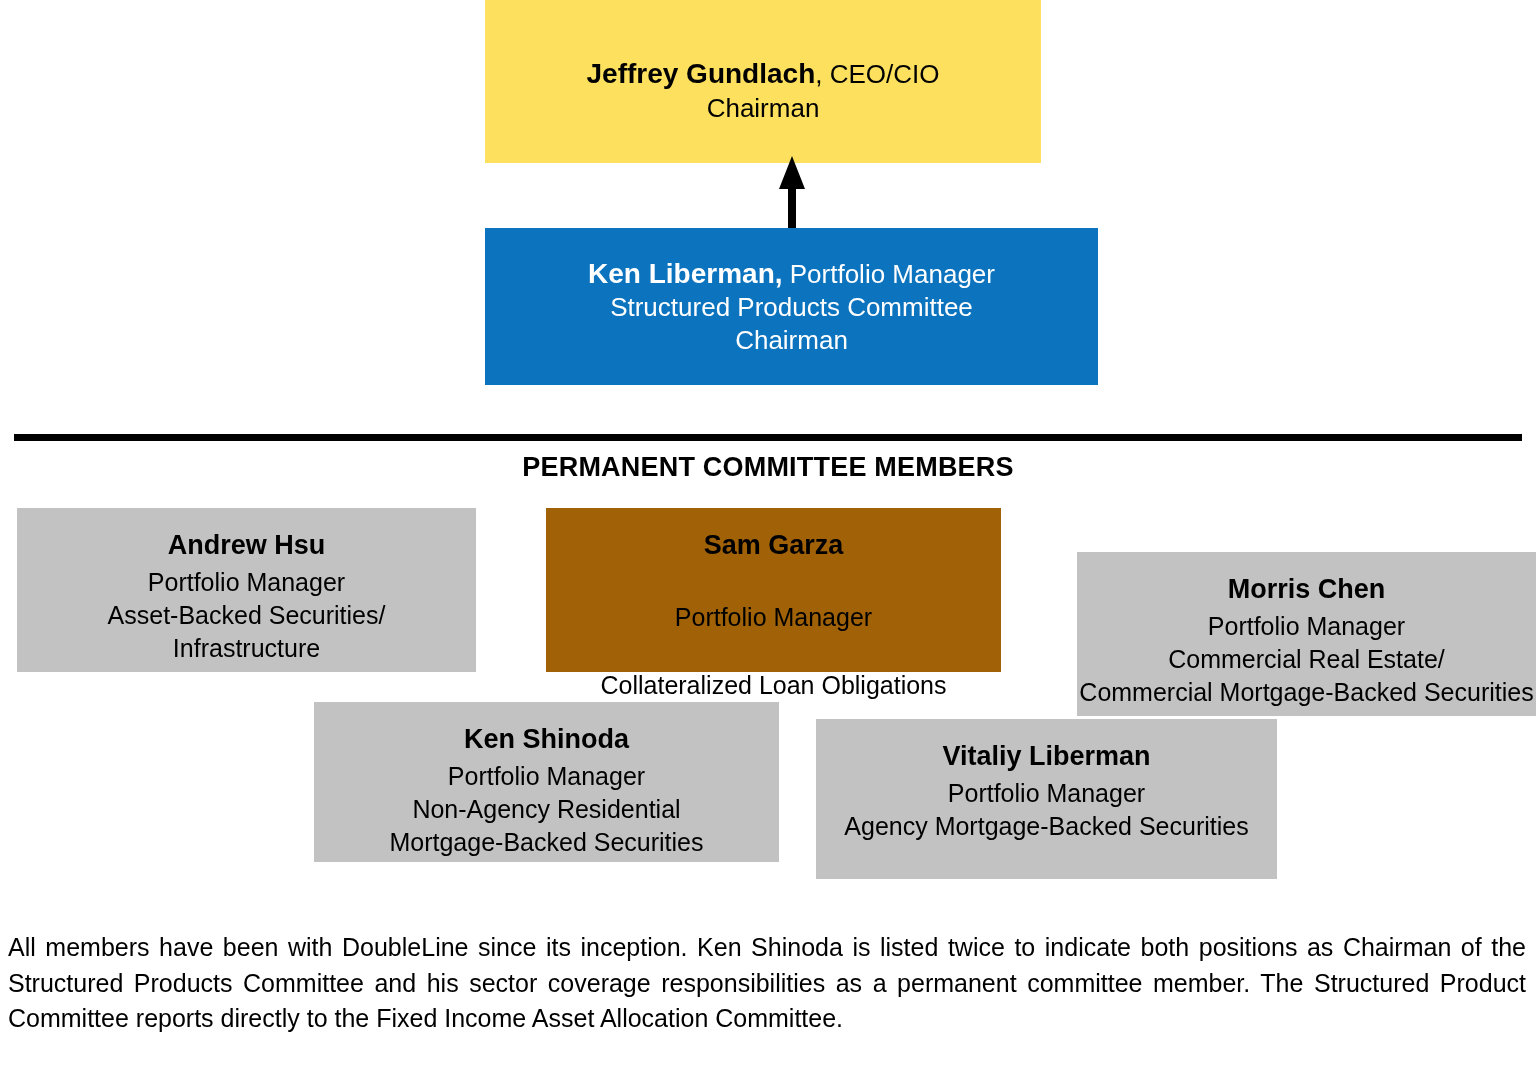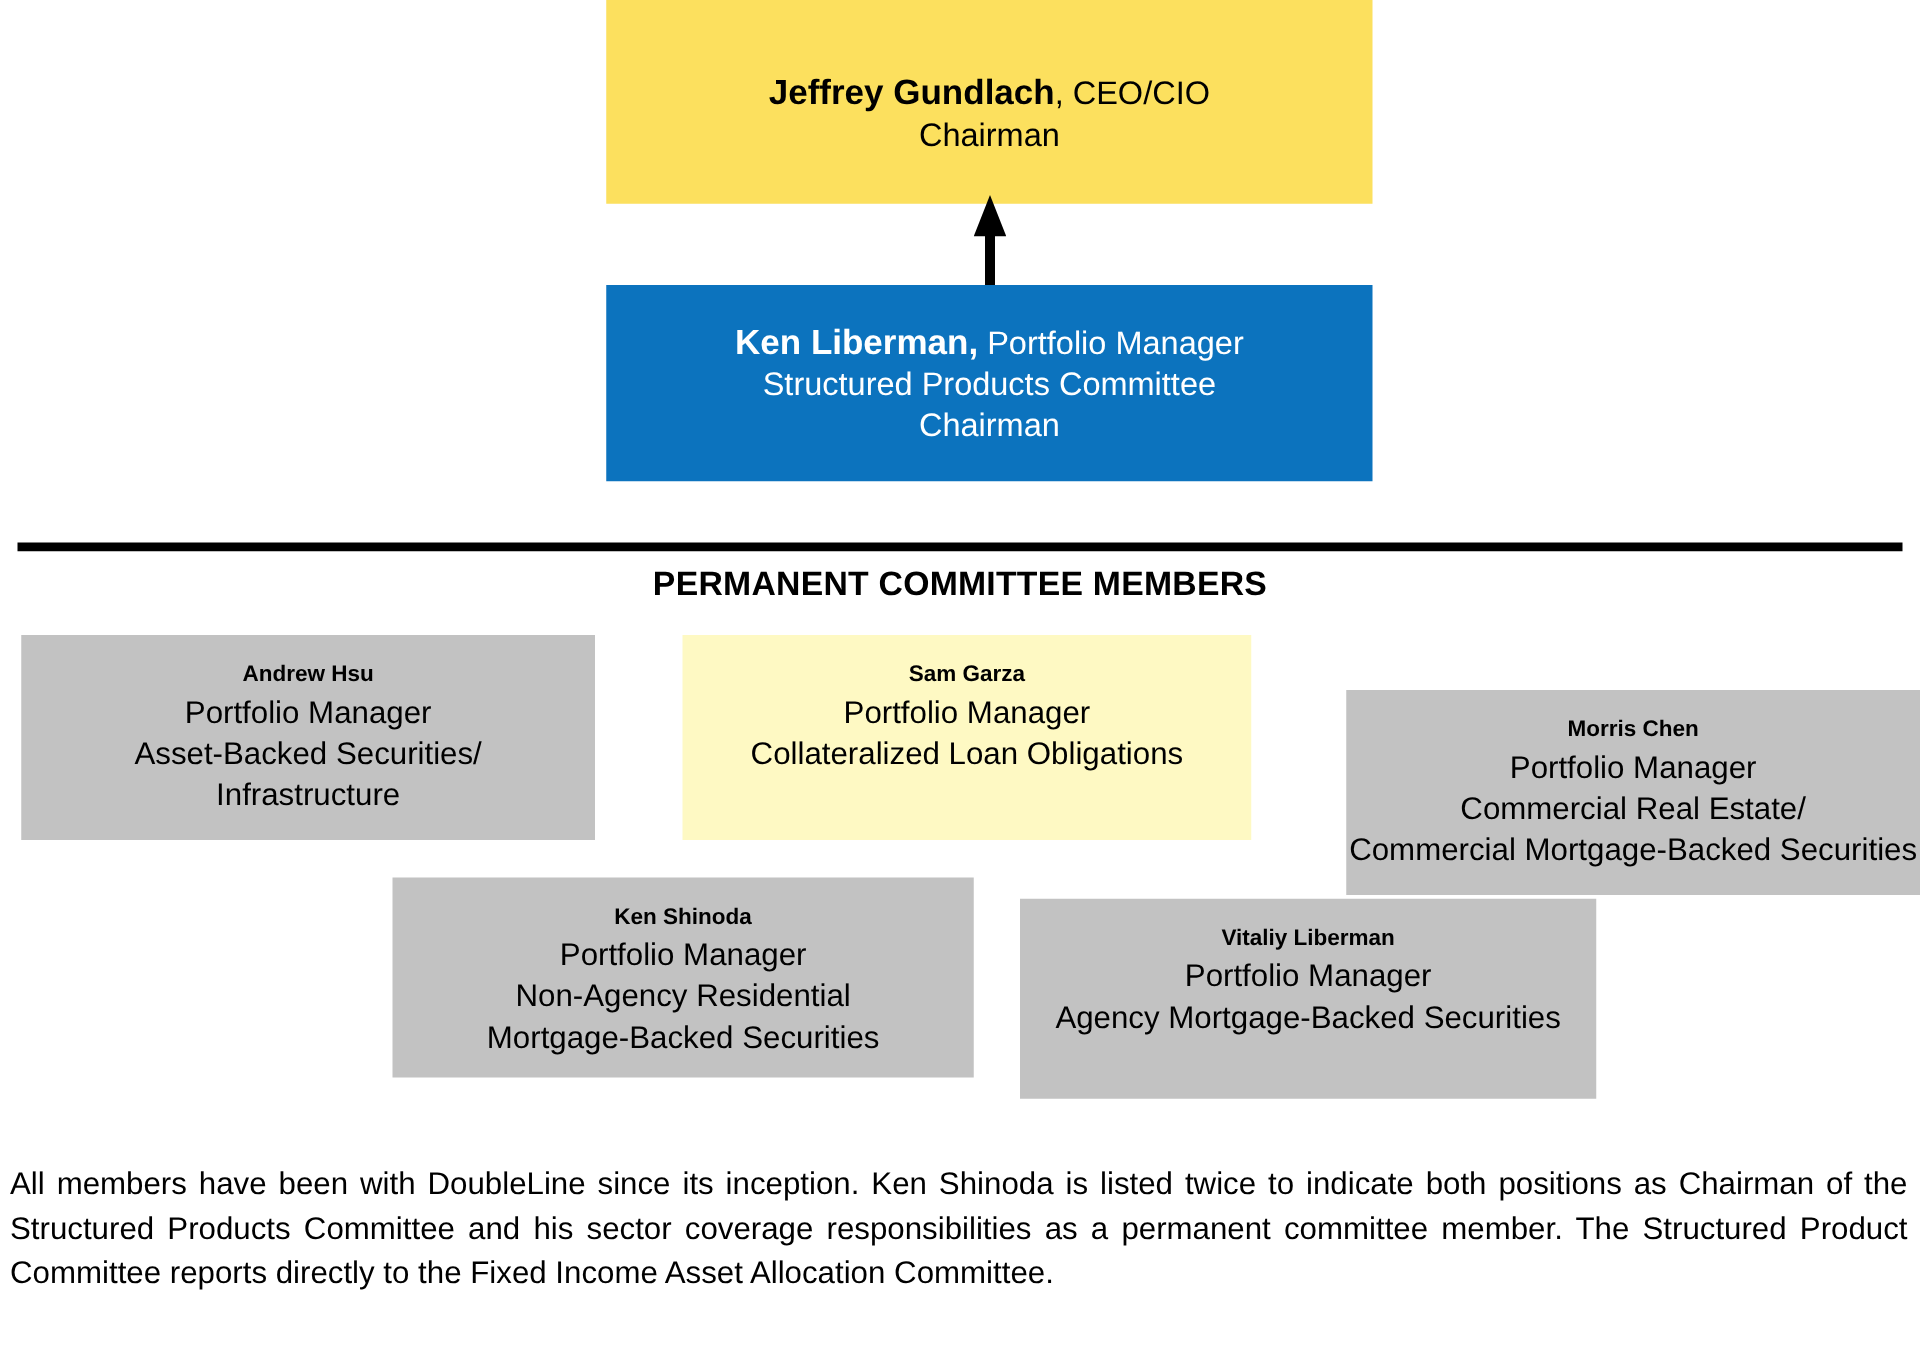--- a/index.html
+++ b/index.html
@@ -29,21 +29,21 @@
     align-items: center;
     justify-content: center;
     text-align: center;
     line-height: 1.27;
   }
   .node-line { display: block; white-space: nowrap; }
 
   #box-chair-faa {
     left: 485px;
     top: 0px;
-    width: 613px;
+    width: 556px;
     height: 163px;
     background: #FCE05E;
     padding-top: 18px;
     text-align: center;
   }
   #box-chair-spc {
     left: 485px;
     top: 228px;
     width: 613px;
     height: 157px;
@@ -94,21 +94,21 @@
     background: #C2C2C2;
     display: flex;
     flex-direction: column;
     align-items: center;
     text-align: center;
     line-height: 1.33;
     padding-top: 20px;
   }
   .member-name {
     font-weight: bold;
-    font-size: 18px;
+    font-size: 27px;
     margin-bottom: 2px;
     text-align: right;
   }
   .member-line {
     font-weight: normal;
     font-size: 25px;
     white-space: nowrap;
   }
 
   #member-0 { left: 17px;   top: 508px; width: 459px; height: 164px; }
@@ -157,21 +157,21 @@
 
   <div id="permanent-heading">PERMANENT COMMITTEE MEMBERS</div>
 
   <div class="member-box" id="member-0" style="background: rgb(194, 194, 194);">
     <span class="member-name">Andrew Hsu</span>
     <span class="member-line">Portfolio Manager</span>
     <span class="member-line">Asset-Backed Securities/</span>
     <span class="member-line">Infrastructure</span>
   </div>
 
-  <div class="member-box" id="member-1" style="background: #fef9c3;">
+  <div class="member-box" id="member-1" style="background: #a16207; gap: 35px;">
     <span class="member-name">Sam Garza</span>
     <span class="member-line">Portfolio Manager</span>
     <span class="member-line">Collateralized Loan Obligations</span>
   </div>
 
   <div class="member-box" id="member-2" style="background: rgb(194, 194, 194);">
     <span class="member-name">Morris Chen</span>
     <span class="member-line">Portfolio Manager</span>
     <span class="member-line">Commercial Real Estate/</span>
     <span class="member-line">Commercial Mortgage-Backed Securities</span>

